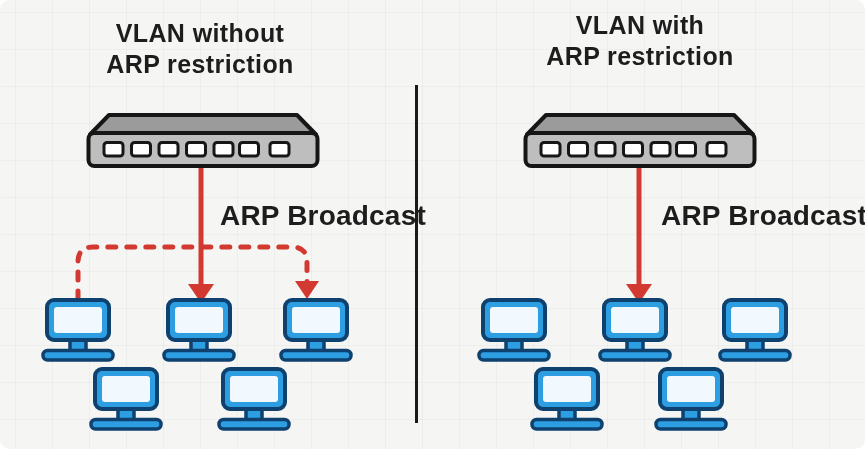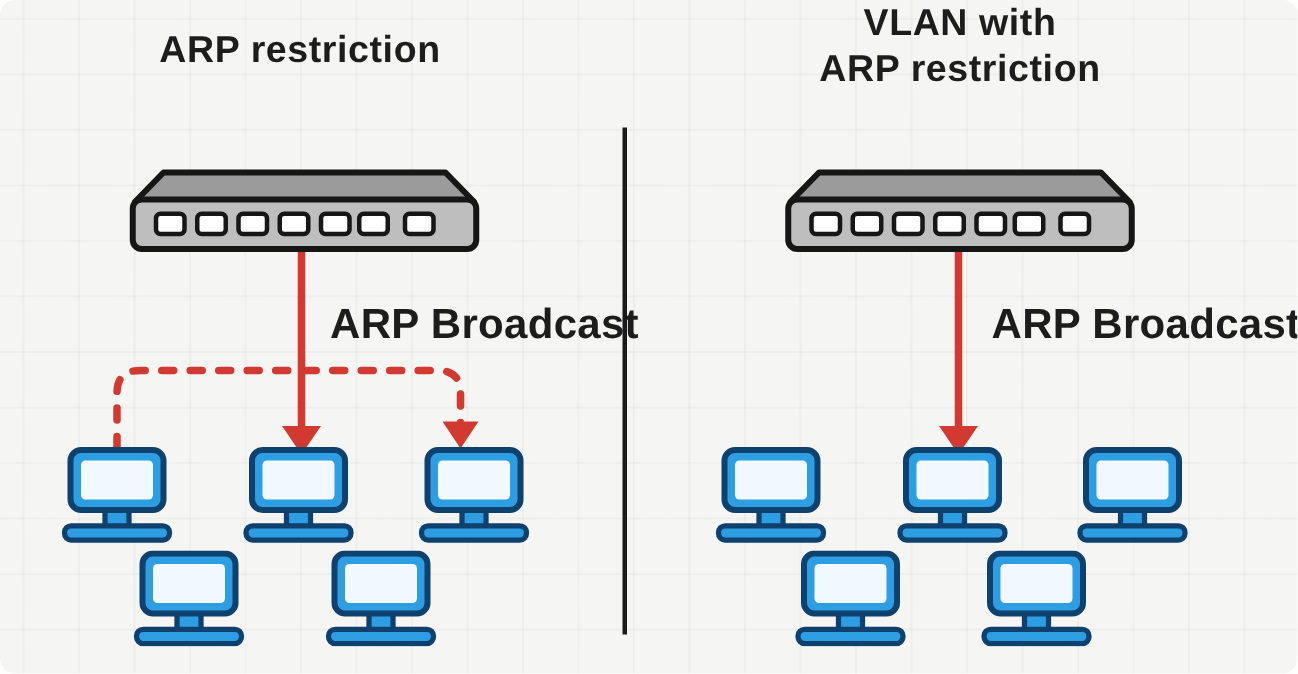--- a/index.html
+++ b/index.html
@@ -20,21 +20,21 @@
     position:absolute;
     width:340px;
     text-align:center;
     font-size:25px;
     line-height:31px;
     font-weight:bold;
     letter-spacing:0.4px;
     color:#1d1d1d;
   }
   .left-title{left:30px;top:18px;}
-  .right-title{left:470px;top:0;}
+  .right-title{left:470px;top:10px;}
   .arrow-label{
     position:absolute;
     font-size:28px;
     font-weight:bold;
     letter-spacing:0.2px;
     color:#1d1d1d;
     white-space:nowrap;
   }
   .label-left{left:220px;top:200px;}
   .label-right{left:661px;top:200px;}
@@ -72,20 +72,21 @@
       <symbol id="sym-monitor" viewBox="0 0 74 64">
         <rect x="29" y="40" width="16" height="13" fill="#2e9ee3" stroke="#0f416f" stroke-width="3.5"></rect>
         <rect x="2" y="52.5" width="70" height="9.5" rx="4.5" fill="#2e9ee3" stroke="#0f416f" stroke-width="3.5"></rect>
         <rect x="6" y="2" width="62" height="40" rx="7" fill="#2e9ee3" stroke="#0f416f" stroke-width="4"></rect>
         <rect x="13" y="9" width="48" height="26" rx="3" fill="#f2f9fe"></rect>
       </symbol>
     </defs>
   </svg>
 
   <div class="panel-title left-title">
+    <div>VLAN without</div>
     <div>ARP restriction</div>
   </div>
   <div class="panel-title right-title">
     <div>VLAN with</div>
     <div>ARP restriction</div>
   </div>
 
   <svg class="overlay" width="865" height="449">
 
     <g>

